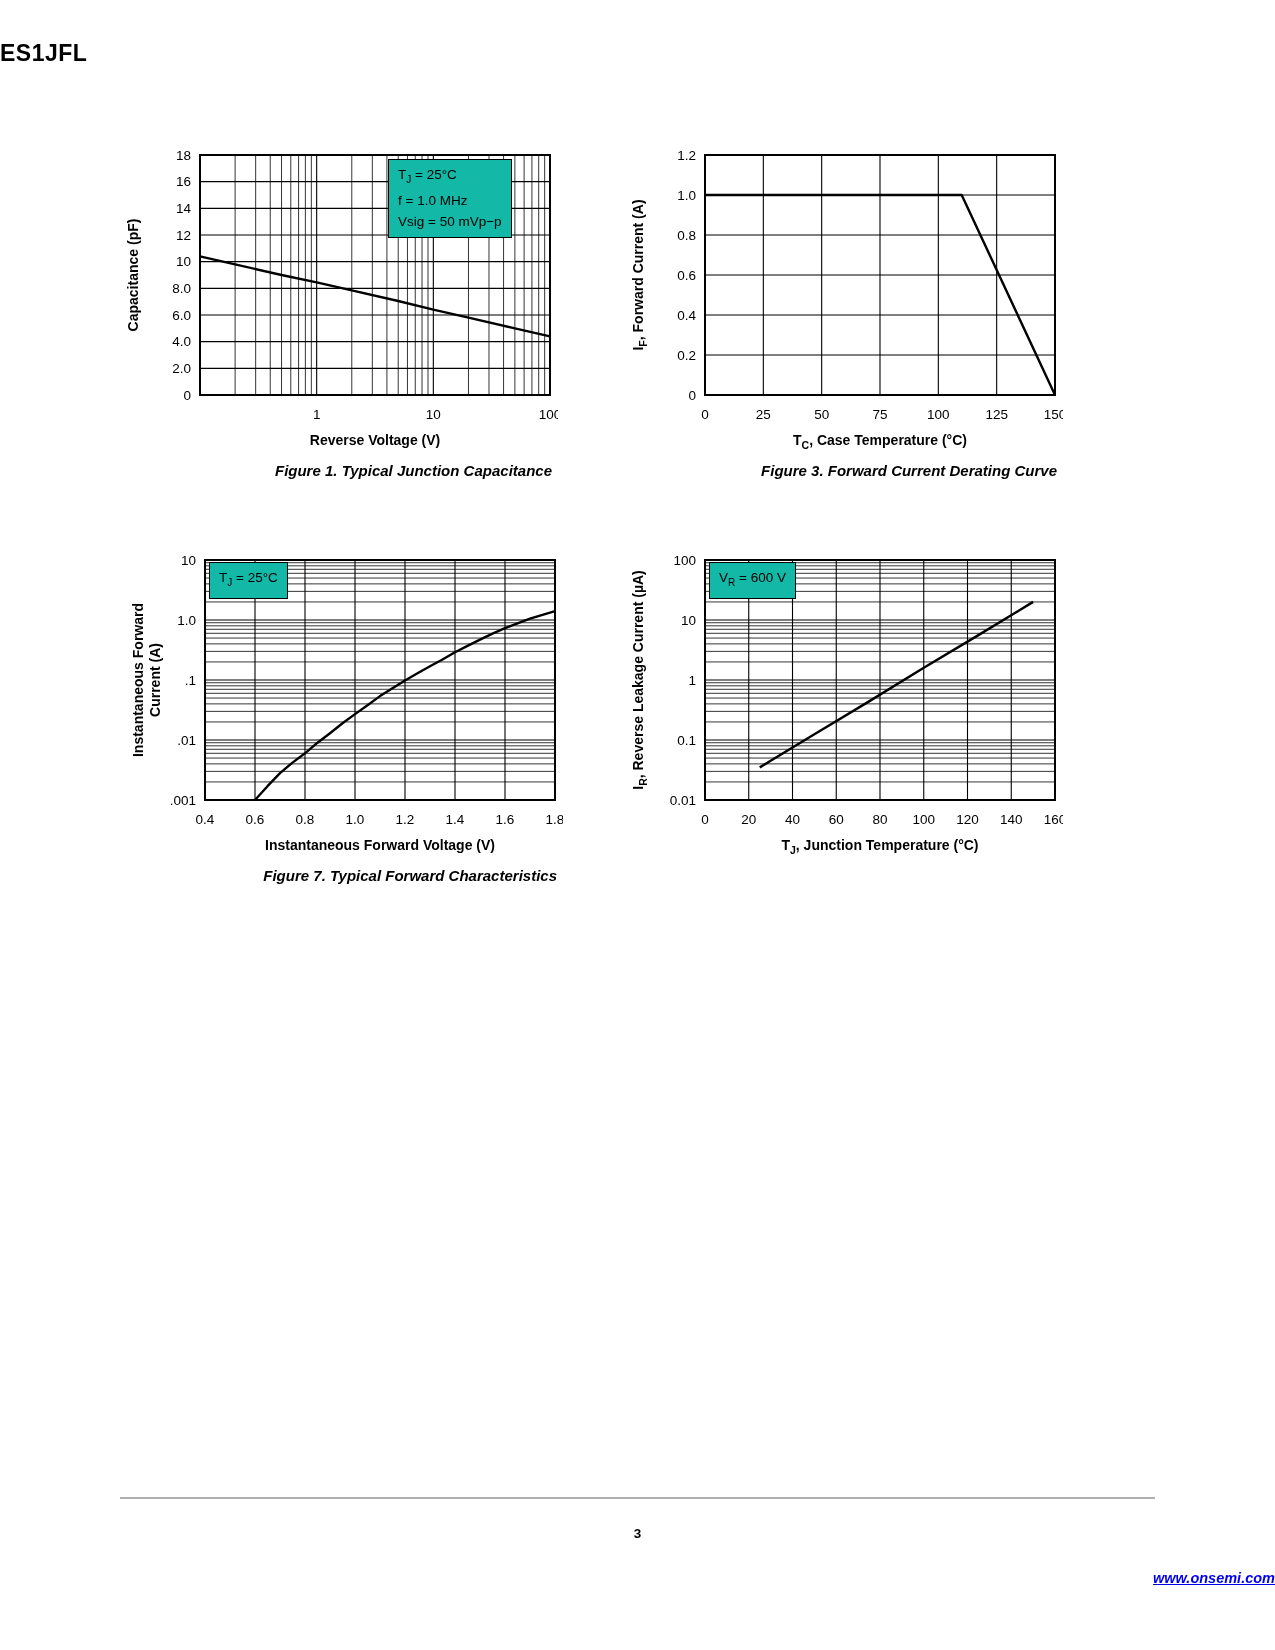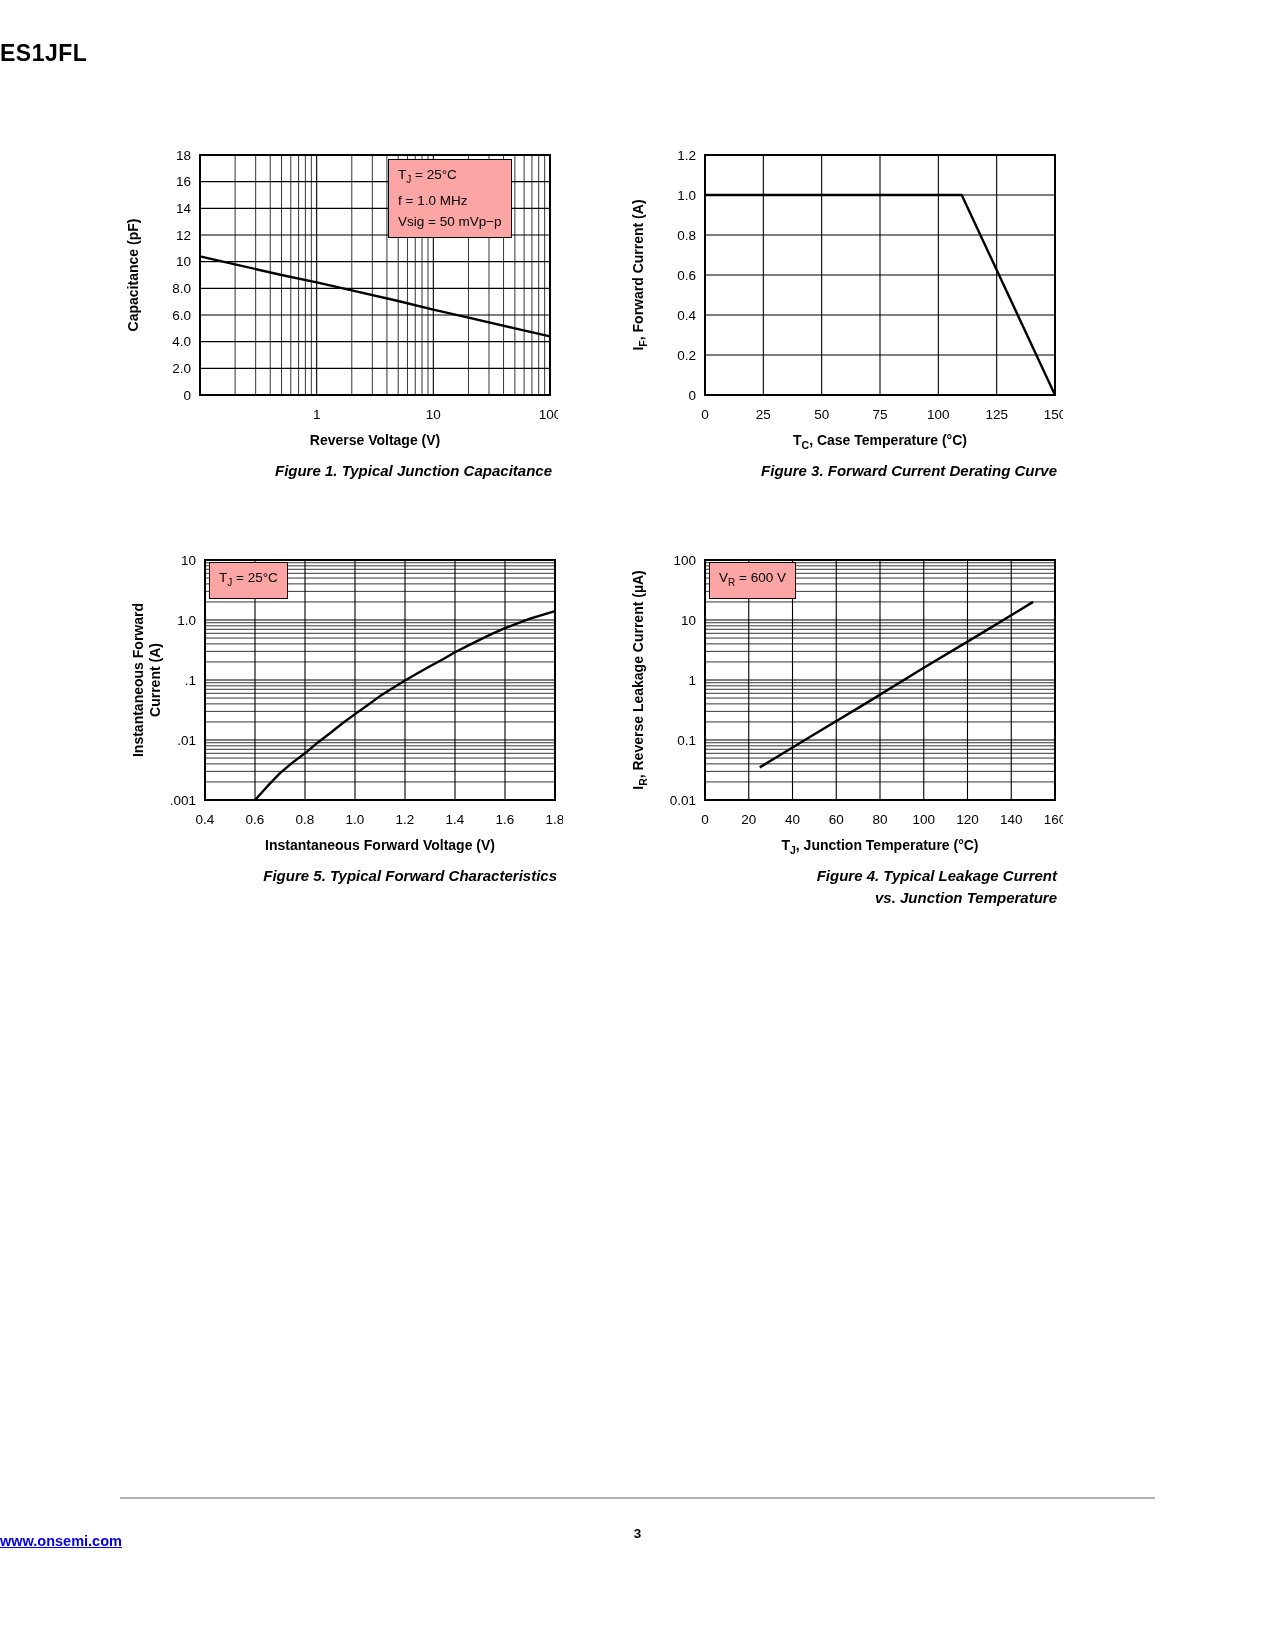--- a/index.html
+++ b/index.html
@@ -21,36 +21,37 @@
   .f2 { left:127px; top:548px; }
   .f3 { left:627px; top:548px; }
   .fig svg { display:block; width:436px; height:312px; }
   svg text { font-family:"Liberation Sans", sans-serif; fill:#000; }
   .caption {
     margin-top:5px; margin-left:78px; width:352px;
     text-align:right; font-weight:bold; font-size:15px;
     white-space:pre-line; line-height:22px;font-style:italic;
   }
   .annot {
-    position:absolute; background:#fca5a5;
+    position:absolute; background:#14b8a6;
     border:1px solid #000;
     padding:4px 9px 5px 9px;
     font-size:13.5px; line-height:21px; white-space:nowrap;
   }
   .annot sub { font-size:10px; }
   .a0 { left:266px; top:16px; }
   .a2 { left:82px;  top:14px; }
   .a3 { left:82px;  top:14px;text-align:right; }
   .footer-rule {
     position:absolute; left:120px; top:1497px;
     width:1035px; height:2px; background:#b0b0b0;
   }
   .footer-link-wrap {
-    position:absolute; top:1532px; left:0; width:100%;
-    text-align:left;
+    position:absolute; top:1569px; left:0; width:100%;
+    text-align:right;
+    font-style:italic;
   }
   .footer-link-wrap a {
     font-weight:bold; font-size:14.5px; text-decoration:underline;
     cursor:pointer;
   }
   .page-num {
     position:absolute; top:1526px; left:0; width:100%;
     text-align:center; font-weight:bold; font-size:13.5px;
   }
 </style>
@@ -213,21 +214,21 @@
       <text x="69" y="136.8" text-anchor="end" font-size="13.5">.1</text>
       <text x="69" y="196.8" text-anchor="end" font-size="13.5">.01</text>
       <text x="69" y="256.8" text-anchor="end" font-size="13.5">.001</text>
       <text x="253" y="302" text-anchor="middle" font-size="14" font-weight="bold"><tspan>Instantaneous Forward Voltage (V)</tspan></text>
       <text transform="translate(16,132) rotate(-90)" text-anchor="middle" font-size="14" font-weight="bold"><tspan>Instantaneous Forward</tspan></text>
       <text transform="translate(33,132) rotate(-90)" text-anchor="middle" font-size="14" font-weight="bold"><tspan>Current (A)</tspan></text>
     </svg>
   <div class="annot a2">
       <div><span>T</span><sub>J</sub><span> = 25°C</span></div>
     </div>
-  <div class="caption">Figure 5. Typical Forward Characteristics</div>
+  <div class="caption">Figure 7. Typical Forward Characteristics</div>
 </div>
 
 <div class="fig f3">
   <svg viewBox="0 0 436 312">
       <line x1="121.75" y1="12" x2="121.75" y2="252" stroke="#000" stroke-width="1.1"></line>
       <line x1="165.5" y1="12" x2="165.5" y2="252" stroke="#000" stroke-width="1.1"></line>
       <line x1="209.25" y1="12" x2="209.25" y2="252" stroke="#000" stroke-width="1.1"></line>
       <line x1="253" y1="12" x2="253" y2="252" stroke="#000" stroke-width="1.1"></line>
       <line x1="296.75" y1="12" x2="296.75" y2="252" stroke="#000" stroke-width="1.1"></line>
       <line x1="340.5" y1="12" x2="340.5" y2="252" stroke="#000" stroke-width="1.1"></line>
@@ -282,21 +283,19 @@
       <text x="69" y="76.8" text-anchor="end" font-size="13.5">10</text>
       <text x="69" y="136.8" text-anchor="end" font-size="13.5">1</text>
       <text x="69" y="196.8" text-anchor="end" font-size="13.5">0.1</text>
       <text x="69" y="256.8" text-anchor="end" font-size="13.5">0.01</text>
       <text x="253" y="302" text-anchor="middle" font-size="14" font-weight="bold"><tspan>T</tspan><tspan font-size="10.5" dy="3.5">J</tspan><tspan dy="-3.5">, Junction Temperature (°C)</tspan></text>
       <text transform="translate(16,132) rotate(-90)" text-anchor="middle" font-size="14" font-weight="bold"><tspan>I</tspan><tspan font-size="10.5" dy="3.5">R</tspan><tspan dy="-3.5">, Reverse Leakage Current (µA)</tspan></text>
     </svg>
   <div class="annot a3">
       <div><span>V</span><sub>R</sub><span> = 600 V</span></div>
     </div>
-  <div class="caption">Figure 4. Typical Leakage Current
-vs. Junction Temperature</div>
 </div>
 
 <div class="footer-rule"></div>
 <div class="footer-link-wrap">
   <a href="#" style="color: rgb(0, 0, 238);">www.onsemi.com</a>
 </div>
 <div class="page-num">3</div>
 
 </body></html>

